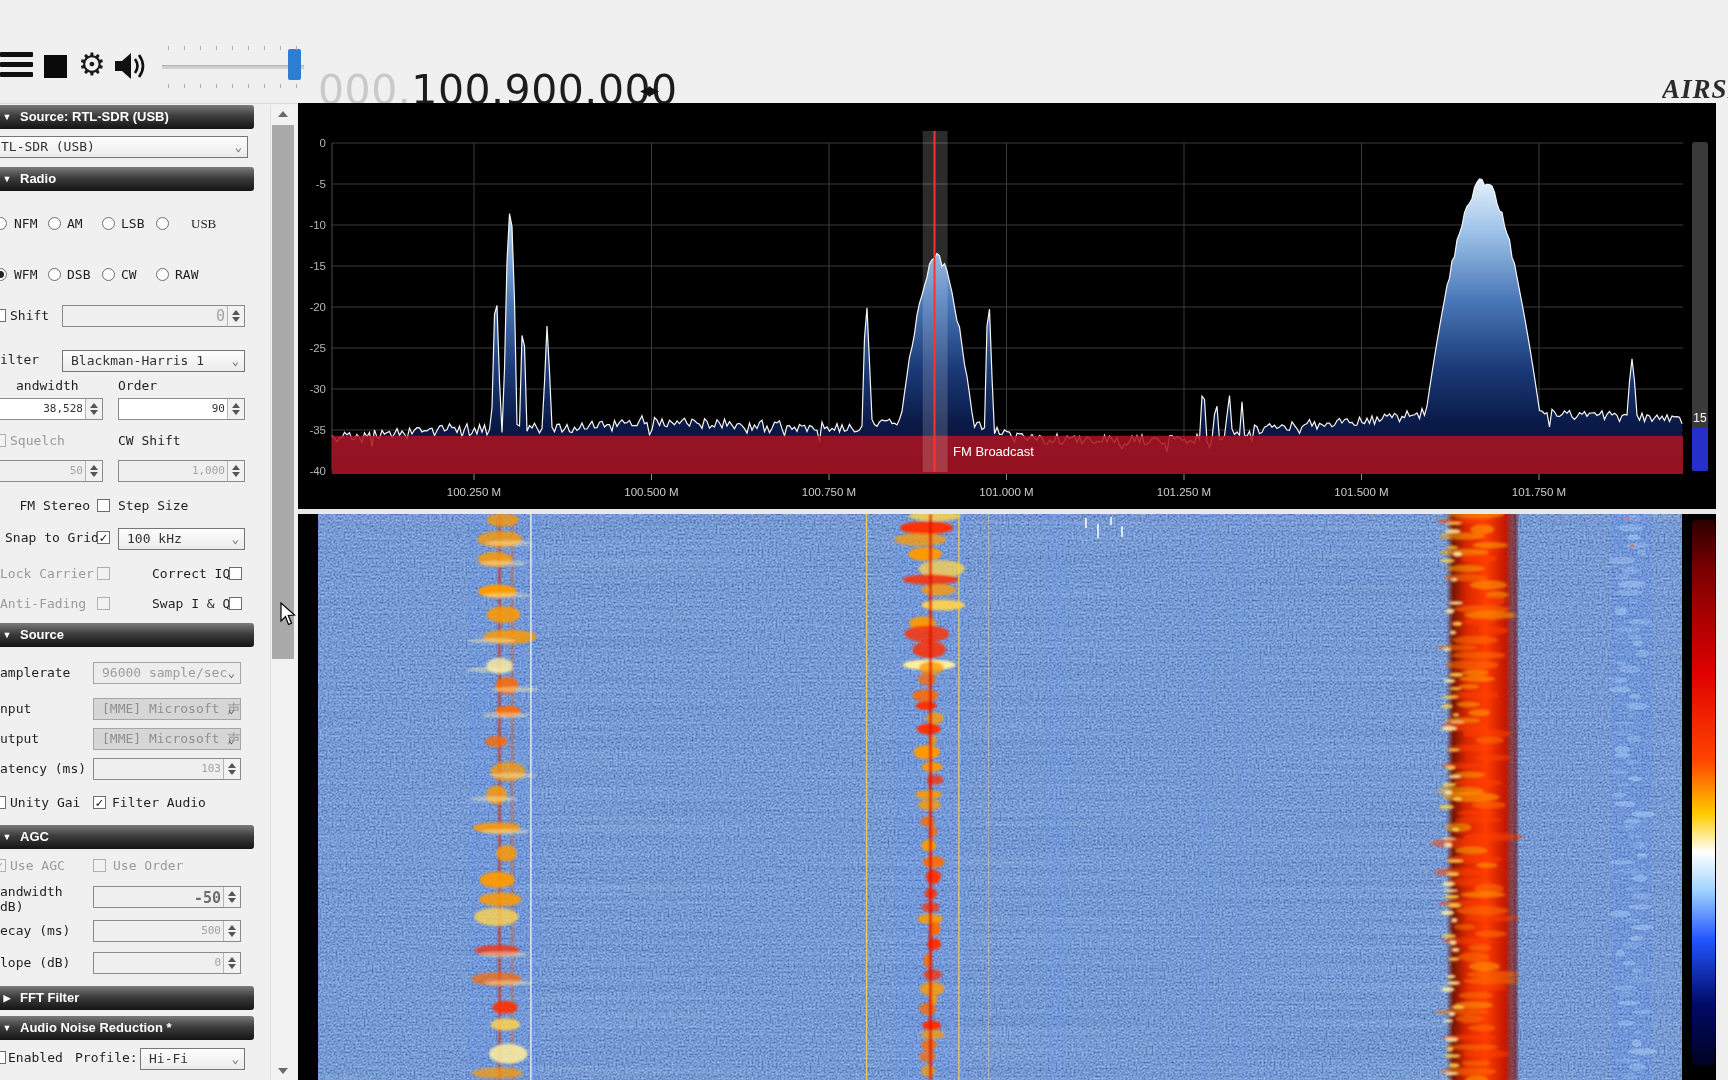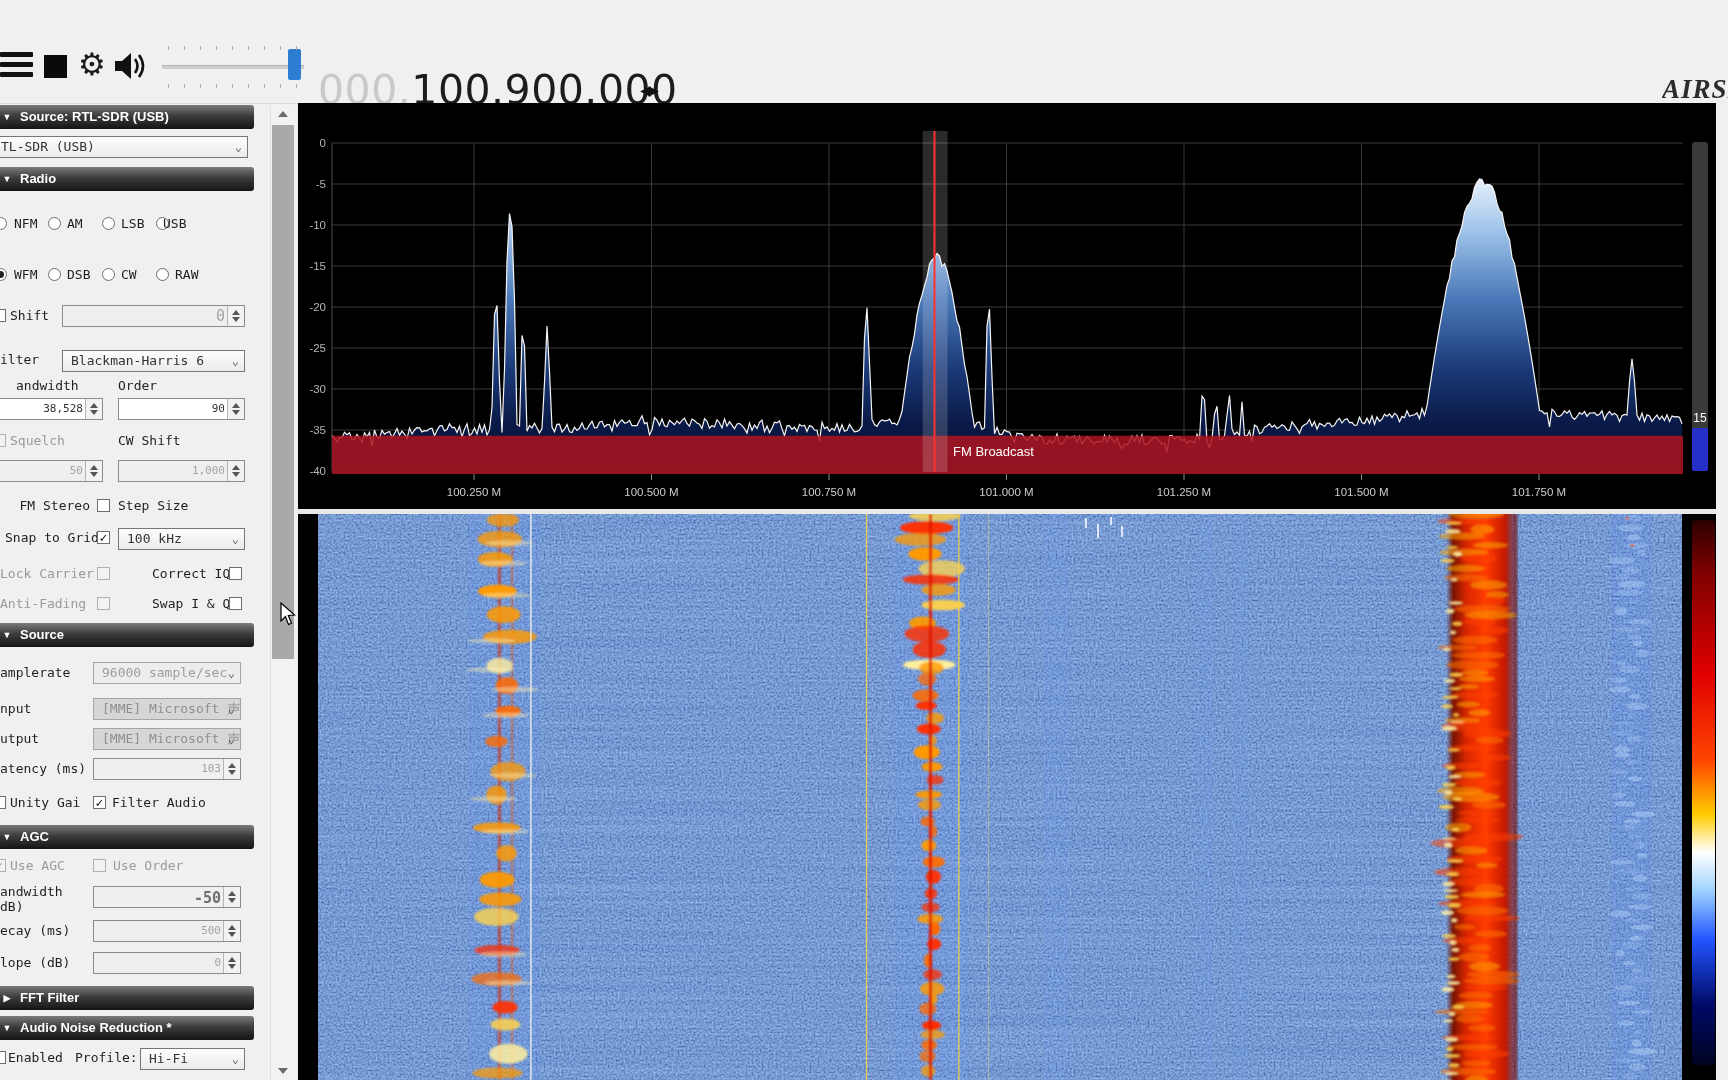--- a/index.html
+++ b/index.html
@@ -128,21 +128,21 @@
 
     <div class="hdr" style="top:62px"><span class="tri">▼</span><span>Radio</span></div>
     <div class="abs" id="rrow1" style="left:0;top:111px;width:268px;height:16px">
         <span class="rb" style="left: -6px; top: 1px;"></span>
         <span class="lbl" style="left: 14px; top: 0px;">NFM</span>
         <span class="rb" style="left: 48px; top: 1px;"></span>
         <span class="lbl" style="left: 67px; top: 0px;">AM</span>
         <span class="rb" style="left: 102px; top: 1px;"></span>
         <span class="lbl" style="left: 121px; top: 0px;">LSB</span>
         <span class="rb" style="left: 156px; top: 1px;"></span>
-        <span class="lbl" style="left: 163px; top: 0px;">USB</span>
+        <span class="lbl" style="left: 191px; top: 0px; font-family: Liberation Serif, serif;">USB</span>
       </div>
     <div class="abs" id="rrow2" style="left:0;top:162px;width:268px;height:16px">
         <span class="rb sel" style="left: -6px; top: 1px;"></span>
         <span class="lbl" style="left: 14px; top: 0px;">WFM</span>
         <span class="rb" style="left: 48px; top: 1px;"></span>
         <span class="lbl" style="left: 67px; top: 0px;">DSB</span>
         <span class="rb" style="left: 102px; top: 1px;"></span>
         <span class="lbl" style="left: 121px; top: 0px;">CW</span>
         <span class="rb" style="left: 156px; top: 1px;"></span>
         <span class="lbl" style="left: 175px; top: 0px;">RAW</span>
@@ -152,21 +152,21 @@
     <span class="lbl" style="left:10px;top:203px">Shift</span>
     <div class="fld dis" style="left:62px;top:200px;width:183px">
       <span class="val" style="font-size:15px;top:1px">0</span>
         <span class="ud">
           <i class="up"></i>
           <i class="dn"></i>
         </span>
       </div>
 
     <span class="lbl" style="left:0;top:247px">ilter</span>
-    <div class="dd" style="left:62px;top:245px;width:183px"><span>Blackman-Harris 6</span><span class="chev">⌄</span></div>
+    <div class="dd" style="left:62px;top:245px;width:183px"><span>Blackman-Harris 1</span><span class="chev">⌄</span></div>
 
     <span class="lbl" style="left:16px;top:273px">andwidth</span>
     <span class="lbl" style="left:118px;top:273px">Order</span>
     <div class="fld" style="left:-8px;top:293px;width:111px">
         <span class="val" style="color:#333">38,528</span>
         <span class="ud">
           <i class="up"></i>
           <i class="dn"></i>
         </span>
       </div>

